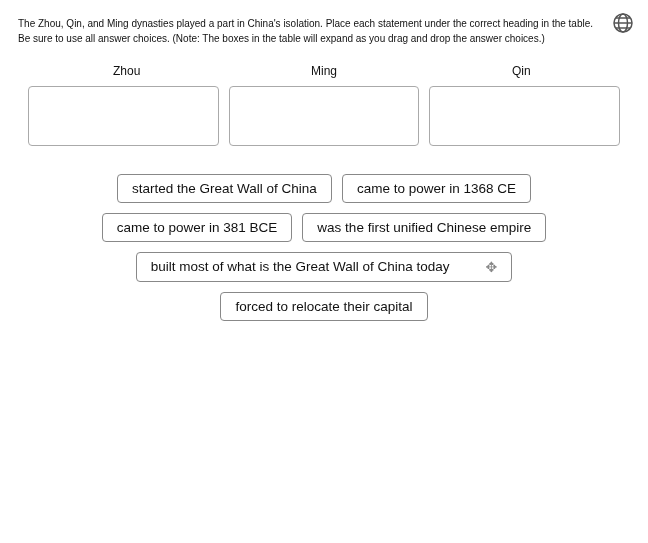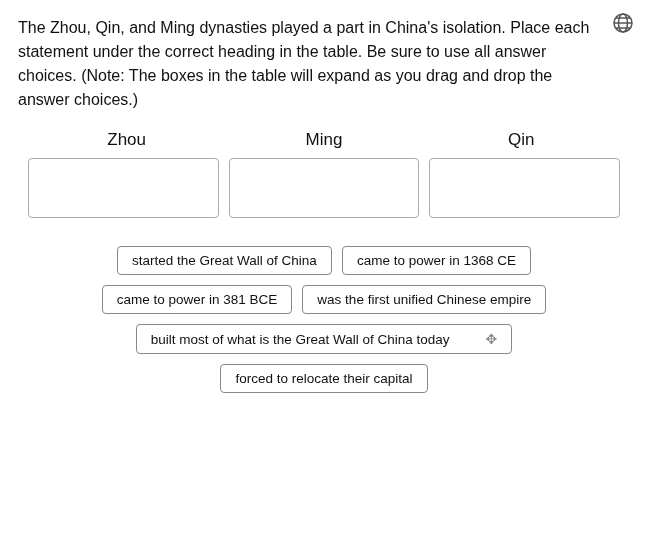--- a/index.html
+++ b/index.html
@@ -17,36 +17,36 @@
 
     .main-container {
       background: #fff;
       width: 648px;
       min-height: 543px;
       position: relative;
       padding: 16px 18px 20px 18px;
     }
 
     .instructions {
-      font-size: 16px;
+      font-size: 10px;
       line-height: 1.5;
       color: #111;
       margin-bottom: 18px;
       padding-right: 30px;
     }
 
     .columns-header {
       display: flex;
       justify-content: space-around;
       margin-bottom: 8px;
       padding: 0 10px;
     }
 
     .column-label {
-      font-size: 17px;
+      font-size: 12px;
       font-weight: normal;
       color: #111;
       flex: 1;
       text-align: center;
     }
 
     .drop-zones {
       display: flex;
       justify-content: space-between;
       gap: 10px;
@@ -79,21 +79,21 @@
     .answer-chip {
       background: #fff;
       border: 1.5px solid #888;
       border-radius: 4px;
       padding: 6px 14px;
       font-size: 13.5px;
       color: #111;
       cursor: grab;
       white-space: nowrap;
       display: inline-flex;
-      align-items: flex-end;
+      align-items: flex-start;
       gap: 4px;
     }
 
     .answer-chip.dragging-indicator {
       position: relative;
       gap: 36px;
     }
 
     .drag-icon {
       font-size: 14px;

